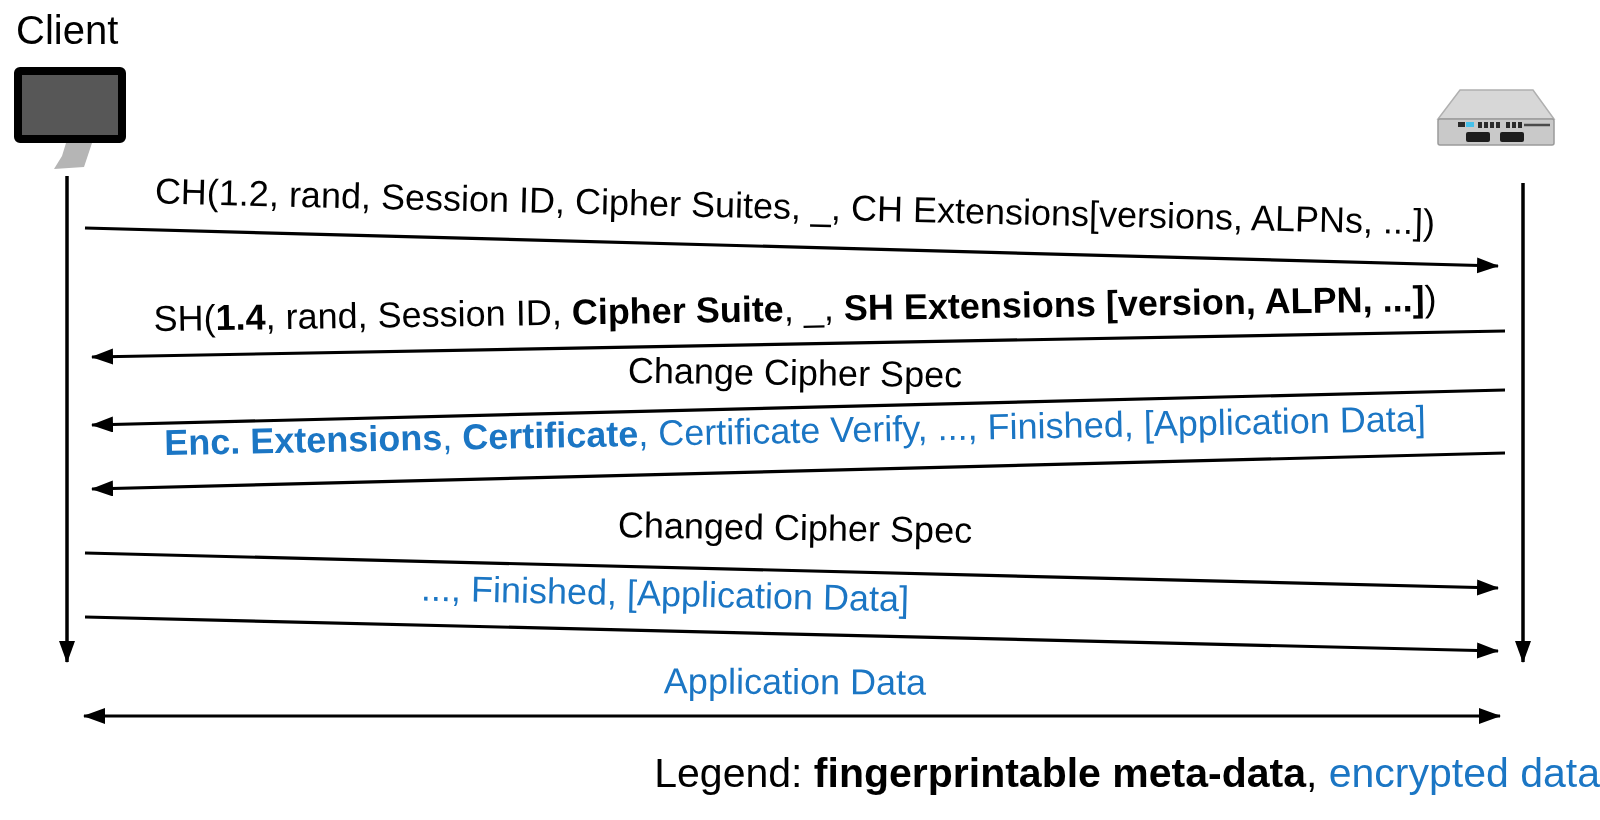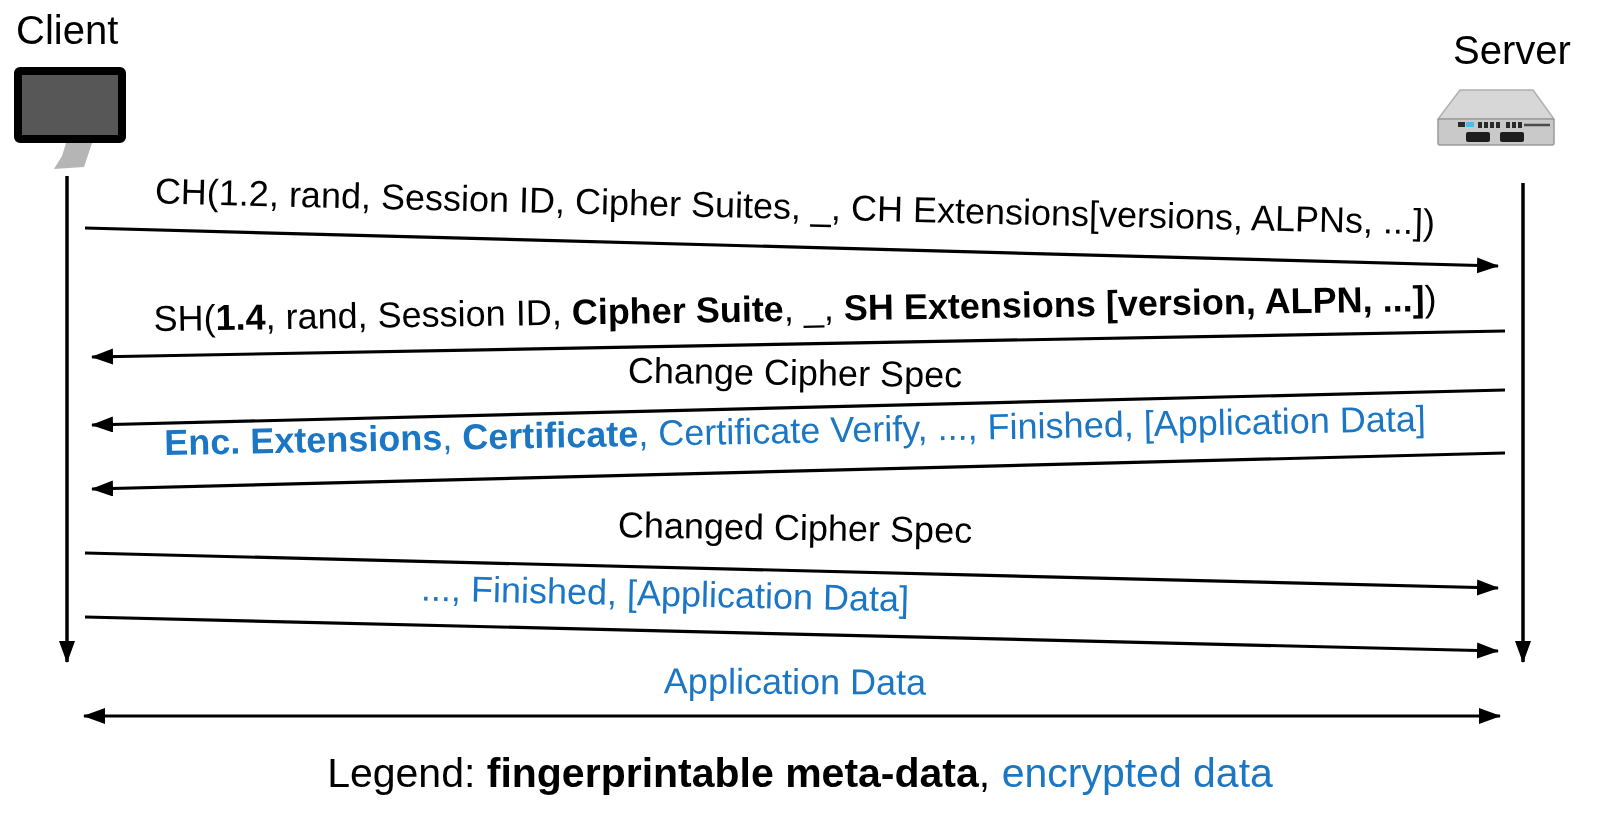--- a/index.html
+++ b/index.html
@@ -14,31 +14,30 @@
   .client-icon{left:12px;top:66px;}
   .server-icon{left:1436px;top:88px;}
   .wires{position:absolute;left:0;top:0;}
   .msg{
     position:absolute;left:85px;width:1420px;text-align:center;
     font-size:36px;white-space:nowrap;transform-origin:50% 50%;
   }
   .b{font-weight:bold;}
   .enc{color:#1b76c4;}
   .legend{
-    position:absolute;left:0;top:750px;width:1600px;text-align:center;
+    position:absolute;left:0;top:750px;width:1600px;text-align:right;
     font-size:41px;white-space:nowrap;
   }
 </style>
 </head>
 <body>
 
 <div class="canvas">
 
   <div class="actor-label client-label">Client</div>
-  <div class="actor-label server-label">Server</div>
 
   <svg class="icon client-icon" width="118" height="108" viewBox="0 0 118 108">
     <rect x="6" y="5" width="104" height="68" rx="2" fill="#575757" stroke="#000" stroke-width="8"></rect>
     <polygon points="54,77 80,77 72,101 42,103 50,90" fill="#b5b5b5"></polygon>
   </svg>
 
   <svg class="icon server-icon" width="120" height="62" viewBox="0 0 120 62">
     <polygon points="24,2 97,2 118,31 2,31" fill="#d7d7d7" stroke="#b0b0b0" stroke-width="1.5"></polygon>
     <rect x="2" y="31" width="116" height="26" rx="2" fill="#c9c9c9" stroke="#9a9a9a" stroke-width="1.5"></rect>
     <rect x="30" y="34" width="8" height="5" fill="#45c0ea"></rect>

